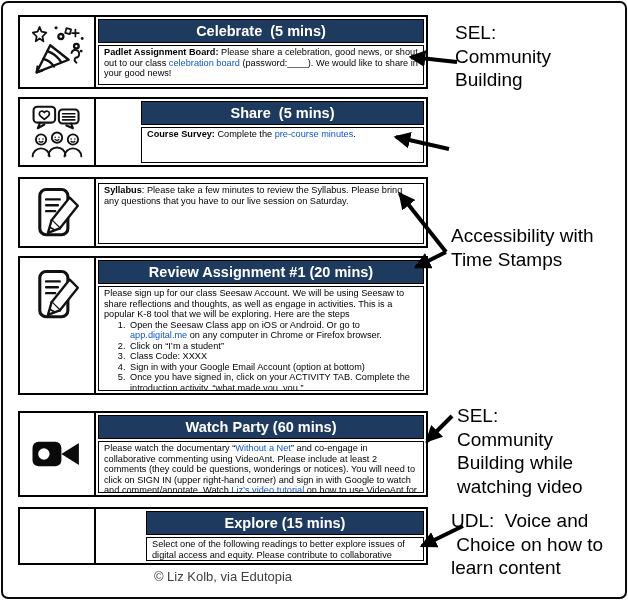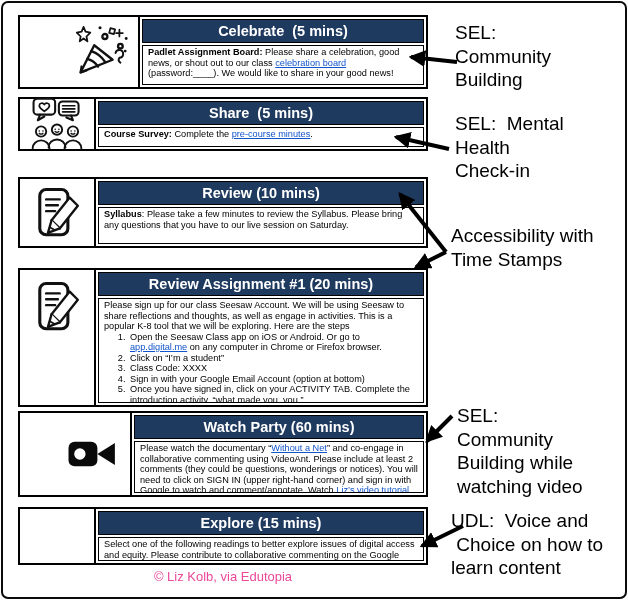--- a/index.html
+++ b/index.html
@@ -10,62 +10,62 @@
   }
   .frame{
     position:absolute;inset:1px;border:2px solid #0a0a0a;border-radius:7px;
     pointer-events:none;
   }
   
   .section{
     position:absolute;left:18px;width:410px;border:2px solid #000;
     background:#fff;display:flex;box-sizing:border-box;
   }
-  .s1{top:15px;height:74px;padding-left:44px;}
-  .s2{top:97px;height:54px;}
+  .s1{top:15px;height:74px;}
+  .s2{top:97px;height:70px;gap:43px;}
   .s3{top:177px;height:71px;}
-  .s4{top:268px;height:139px;}
-  .s5{top:411px;height:86px;padding-left:36px;}
-  .s6{top:507px;height:58px;}
+  .s4{top:256px;height:139px;}
+  .s5{top:411px;height:86px;}
+  .s6{top:507px;height:58px;gap:48px;}
   .icon-cell{
     flex:0 0 74px;border-right:2px solid #000;display:flex;
     align-items:center;justify-content:center;background:#fff;
   }
   .content-cell{
     flex:1;display:flex;flex-direction:column;padding:2px;min-width:0;
   }
   .hdr{
     background:var(--navy,#1f3a5f);color:#fff;font-weight:bold;
     font-size:14.5px;line-height:20px;text-align:center;padding:1px 0;
     border:1px solid #000;white-space:pre;flex:0 0 auto;
   }
   .body{
     border:1px solid #000;margin-top:2px;flex:1;padding:1px 5px;
     font-size:9.2px;line-height:10.5px;overflow:hidden;
   }
   .body .b{font-weight:bold;}
-  .lnk{color:var(--link,#1155cc);text-decoration:underline;cursor:pointer;}
+  .lnk{color:var(--link,#1155cc);cursor:pointer;}
   ol.steps{margin:0 0 0 24px;padding:0;}
   ol.steps li{padding-left:2px;}
   
   .note{
     position:absolute;font-size:19px;line-height:23.5px;
     white-space:pre-wrap;color:#000000;
   }
   .n1{left:455px;top:21px;}
   .n2{left:455px;top:112px;}
   .n3{left:451px;top:224px;}
   .n4{left:457px;top:404px;}
   .n5{left:451px;top:509px;}
   
   .arrows{position:absolute;left:0;top:0;pointer-events:none;}
   
   .footer{
     position:absolute;left:18px;top:569px;width:410px;text-align:center;
-    font-size:13px;color:#ec4899;
+    font-size:13px;color:#404040;
   }
   .ic{display:block;}
 </style>
 </head>
 <body>
 
 <div class="stage">
 
   <div class="section s1">
     <div class="icon-cell">
@@ -124,21 +124,20 @@
         <rect x="13" y="6" width="31" height="50" rx="7" stroke-width="3.4"></rect>
         <path d="M20,17 h15 M20,23.5 h13 M20,30 h10" stroke-width="2.6"></path>
         <g stroke-width="2.6" fill="#fff">
           <path d="M46,15 L55,24 L35,49 L26,40 Z"></path>
           <path d="M26,40 L22,54 L35,49"></path>
           <path d="M24.5,48 l4.5,2.5" stroke-width="1.8"></path>
         </g>
       </svg>
     </div>
     <div class="content-cell">
-      <div class="hdr">Review (10 mins)</div>
       <div class="body"><span><span class="b">Syllabus</span><span>: Please take a few minutes to review the Syllabus.  Please bring any questions that you have to our live session on Saturday.</span></span></div>
     </div>
   </div>
 
   <div class="section s4">
     <div class="icon-cell" style="align-items:flex-start;padding-top:8px;">
       <svg class="ic" width="58" height="58" viewBox="0 0 64 64" fill="none" stroke="#111" stroke-linecap="round" stroke-linejoin="round">
         <rect x="13" y="6" width="31" height="50" rx="7" stroke-width="3.4"></rect>
         <path d="M20,17 h15 M20,23.5 h13 M20,30 h10" stroke-width="2.6"></path>
         <g stroke-width="2.6" fill="#fff">
@@ -181,23 +180,20 @@
     <div class="icon-cell"></div>
     <div class="content-cell">
       <div class="hdr">Explore (15 mins)</div>
       <div class="body"><span><span>Select one of the following readings to better explore issues of digital access and equity.  Please contribute to collaborative commenting on the Google Docs</span></span></div>
     </div>
   </div>
 
   <div class="note n1">SEL:
 Community
 Building</div>
-  <div class="note n2">SEL:  Mental
-Health
-Check-in</div>
   <div class="note n3">Accessibility with
 Time Stamps</div>
   <div class="note n4">SEL:
 Community
 Building while
 watching video</div>
   <div class="note n5">UDL:  Voice and
  Choice on how to
 learn content</div>
 

